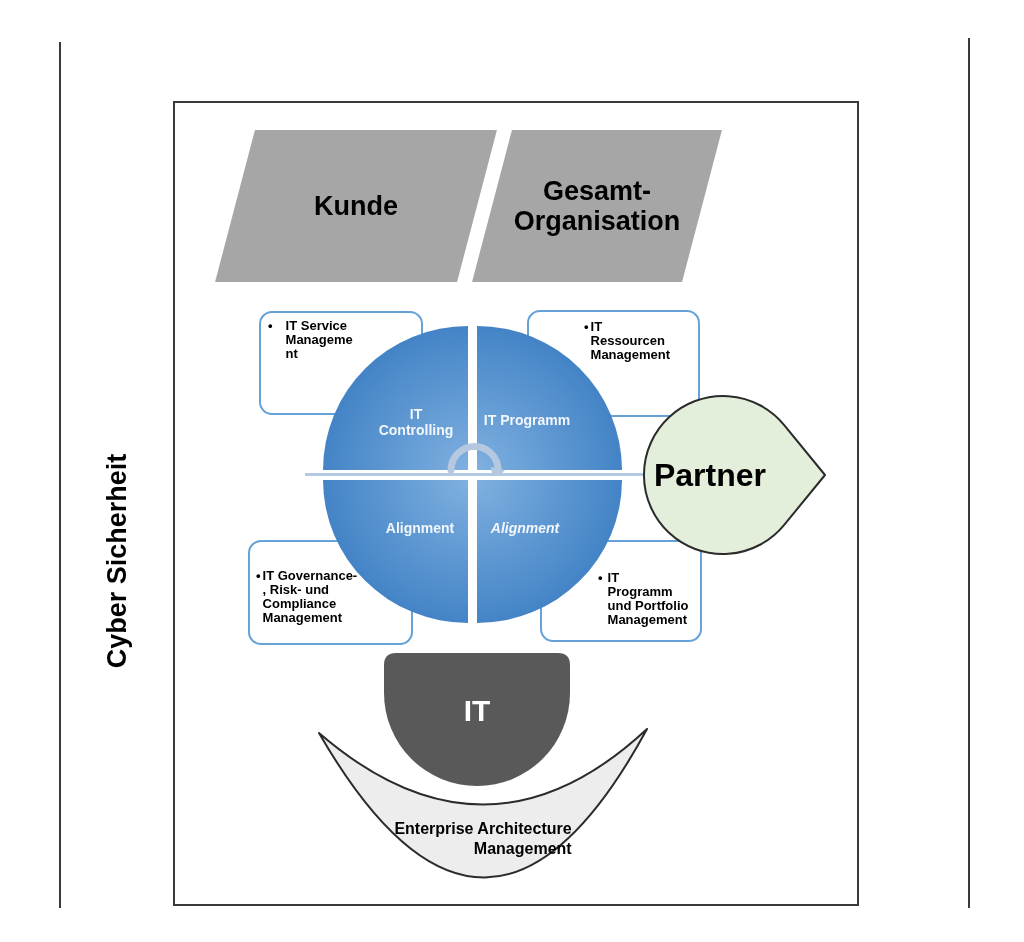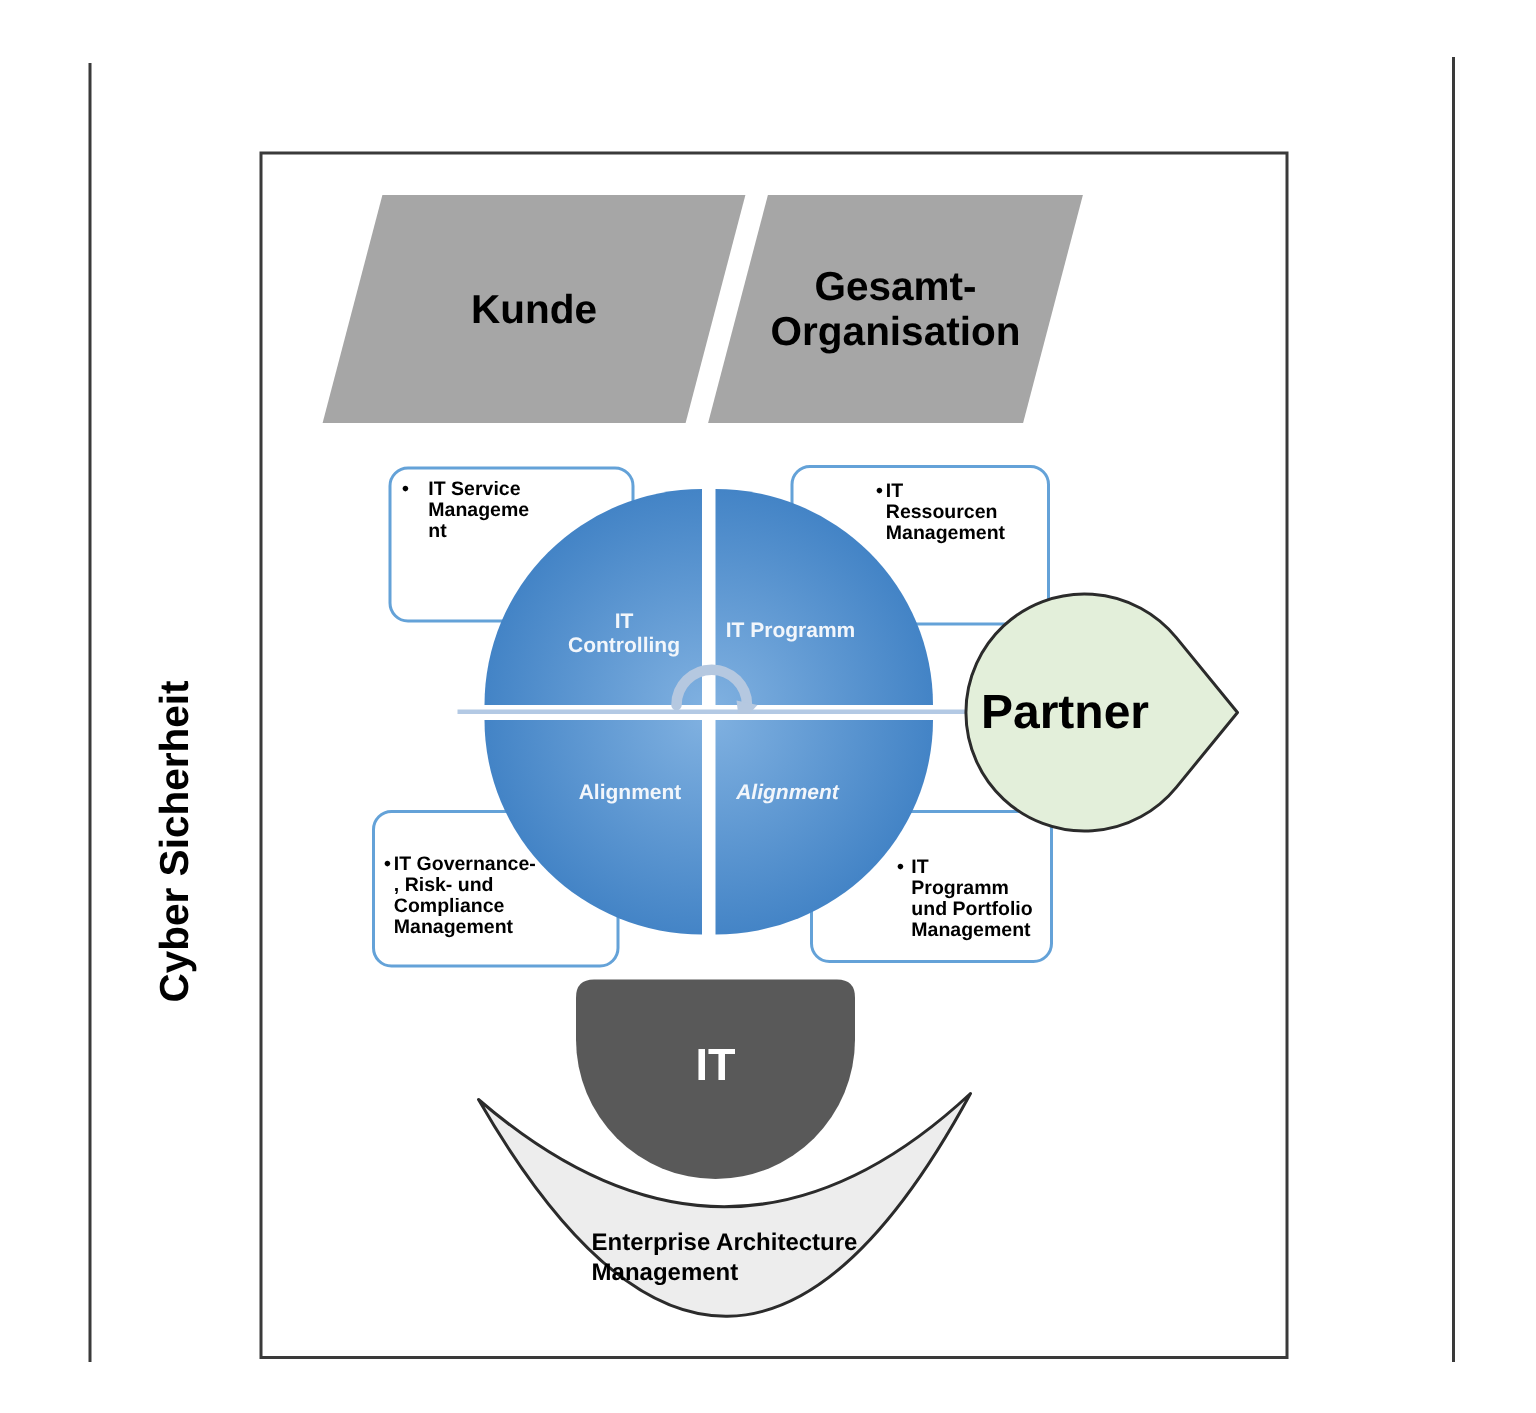--- a/index.html
+++ b/index.html
@@ -79,21 +79,21 @@
   #partner-label{left:710px;top:475px;transform:translate(-50%,-50%);font-size:32px;z-index:6;}
 
   
   #it-svg{left:384px;top:652px;}
   #it-svg path{fill:var(--it-fill,#595959);}
   #it-label{left:477px;top:711px;transform:translate(-50%,-50%);font-size:30px;color:#fff;z-index:2;}
 
   
   #eam-svg{left:313px;top:722px;}
   #eam-svg path{fill:var(--crescent-fill,#ededed);stroke:var(--outline,#2b2b2b);stroke-width:2;stroke-linejoin:round;}
-  #eam-label{left:483px;top:839px;transform:translate(-50%,-50%);font-size:16px;line-height:1.25;text-align:left;z-index:2;}
+  #eam-label{left:483px;top:839px;transform:translate(-50%,-50%);font-size:16px;line-height:1.25;text-align:right;z-index:2;}
 </style>
 </head>
 <body>
 
 <div class="vrule" id="left-rule"></div>
 <div class="vrule" id="right-rule"></div>
 
 <div class="abs" id="side-label">Cyber Sicherheit</div>
 
 <div class="abs" id="frame"></div>

